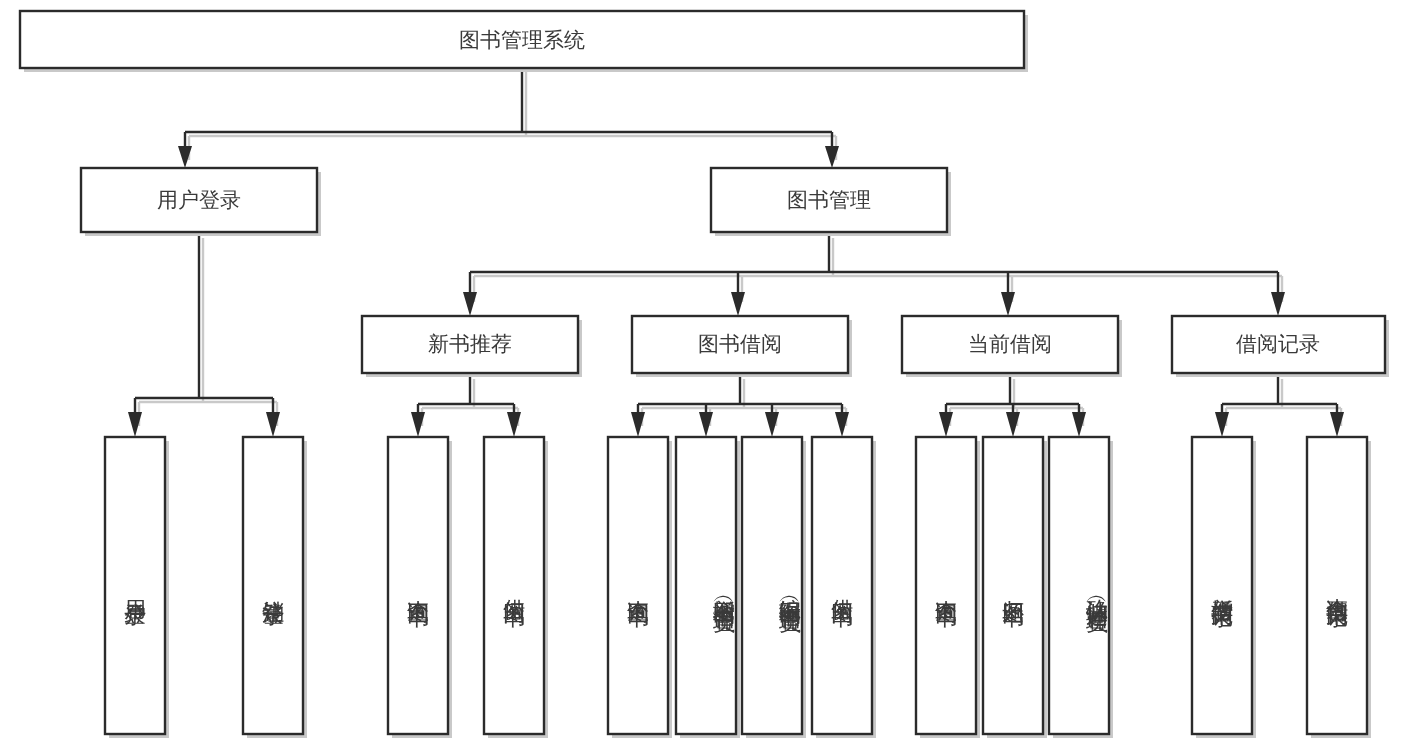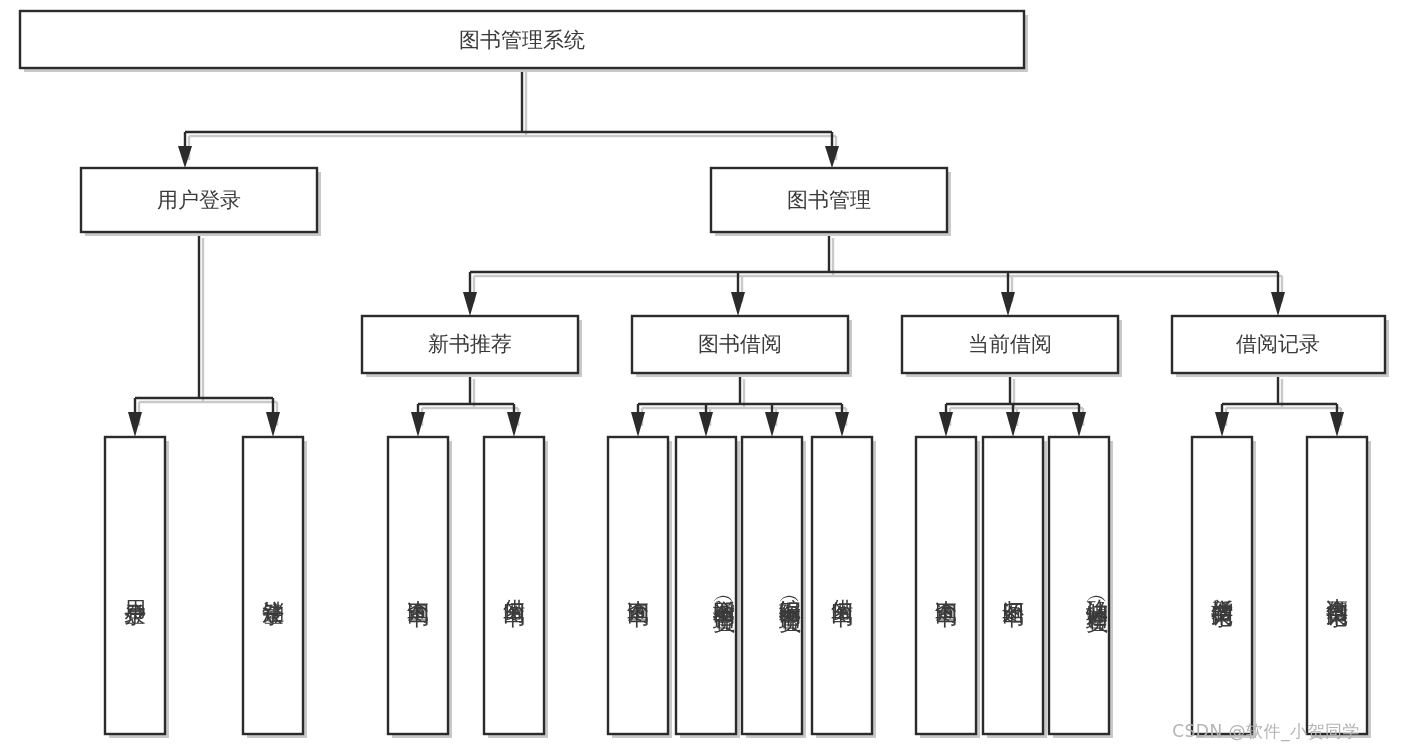--- a/index.html
+++ b/index.html
@@ -224,14 +224,13 @@
   <div class="leaf-label-wrap" style="left:742px; top:437px; width:60px; height:297px; align-items:flex-start; padding-top:8px; box-sizing:border-box;">编辑图书（管理员）</div>
   <div class="leaf-label-wrap" style="left:812px; top:437px; width:60px; height:297px;">借阅图书</div>
 
   <div class="leaf-label-wrap" style="left:916px; top:437px; width:60px; height:297px;">查询图书</div>
   <div class="leaf-label-wrap" style="left:983px; top:437px; width:60px; height:297px;">归还图书</div>
   <div class="leaf-label-wrap" style="left:1049px; top:437px; width:60px; height:297px; align-items:flex-start; padding-top:8px; box-sizing:border-box;">确认归还（管理员）</div>
 
   <div class="leaf-label-wrap" style="left:1192px; top:437px; width:60px; height:297px;">新增借阅记录</div>
   <div class="leaf-label-wrap" style="left:1307px; top:437px; width:60px; height:297px;">查询借阅记录</div>
 
-  <div id="watermark">CSDN @软件_小贺同学</div>
 </div>
 
 </body></html>

